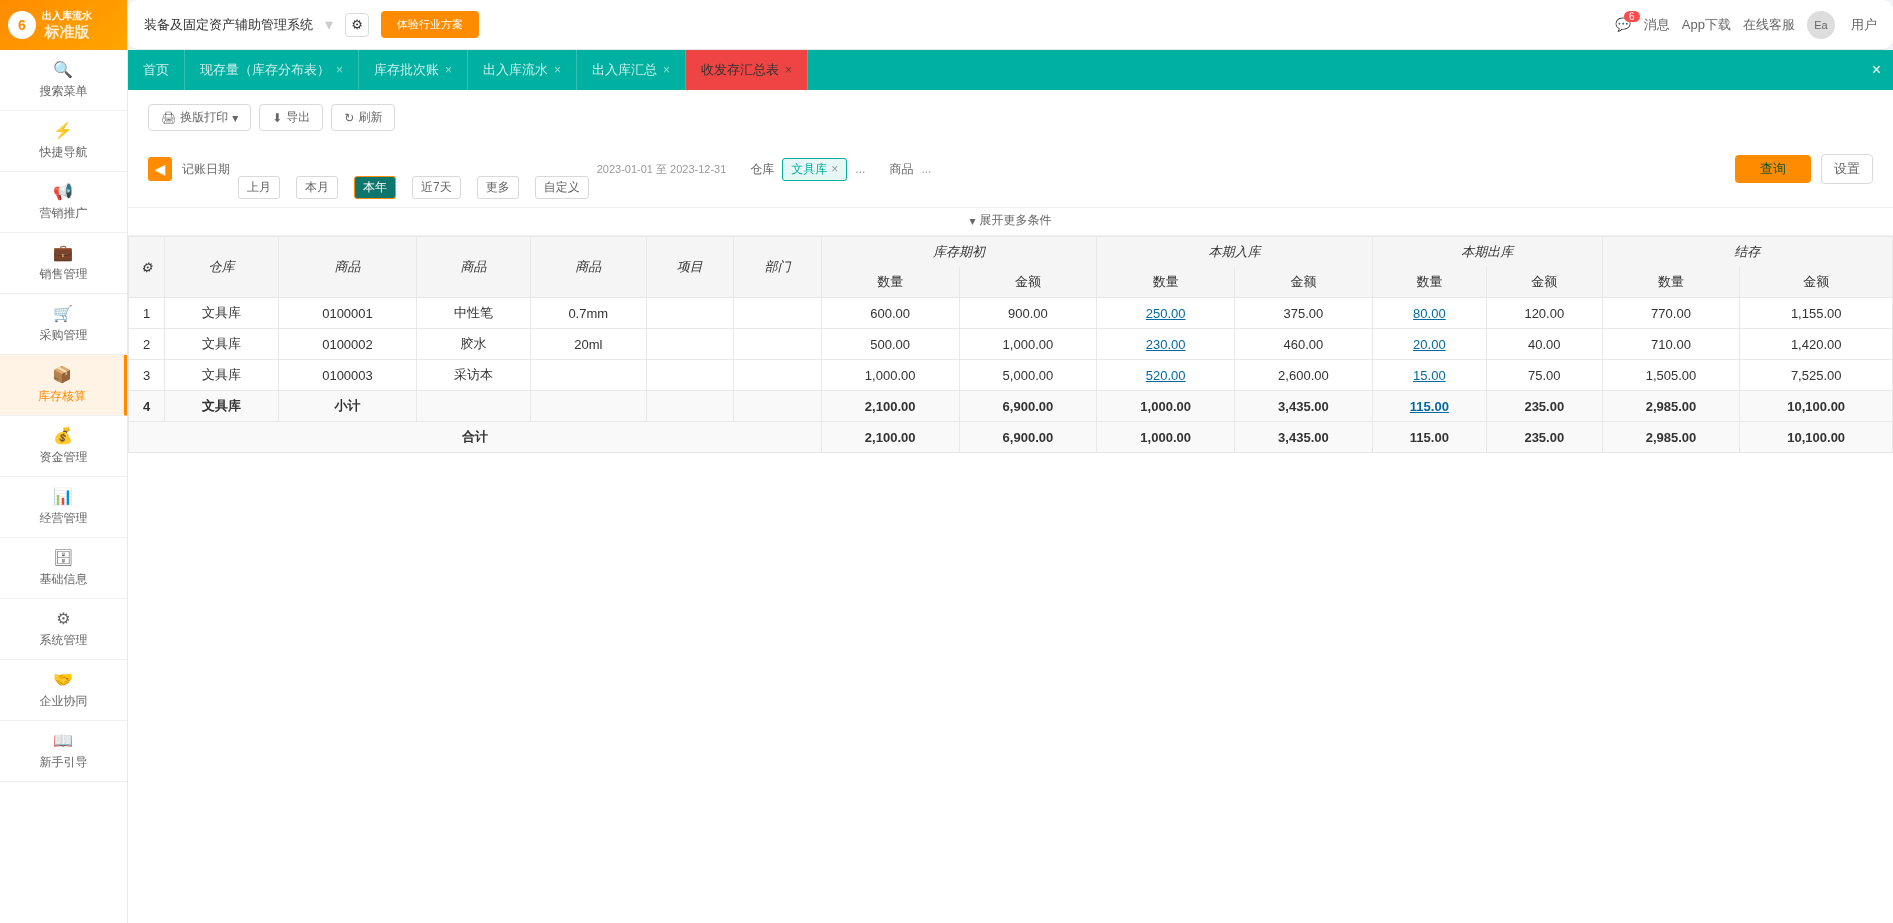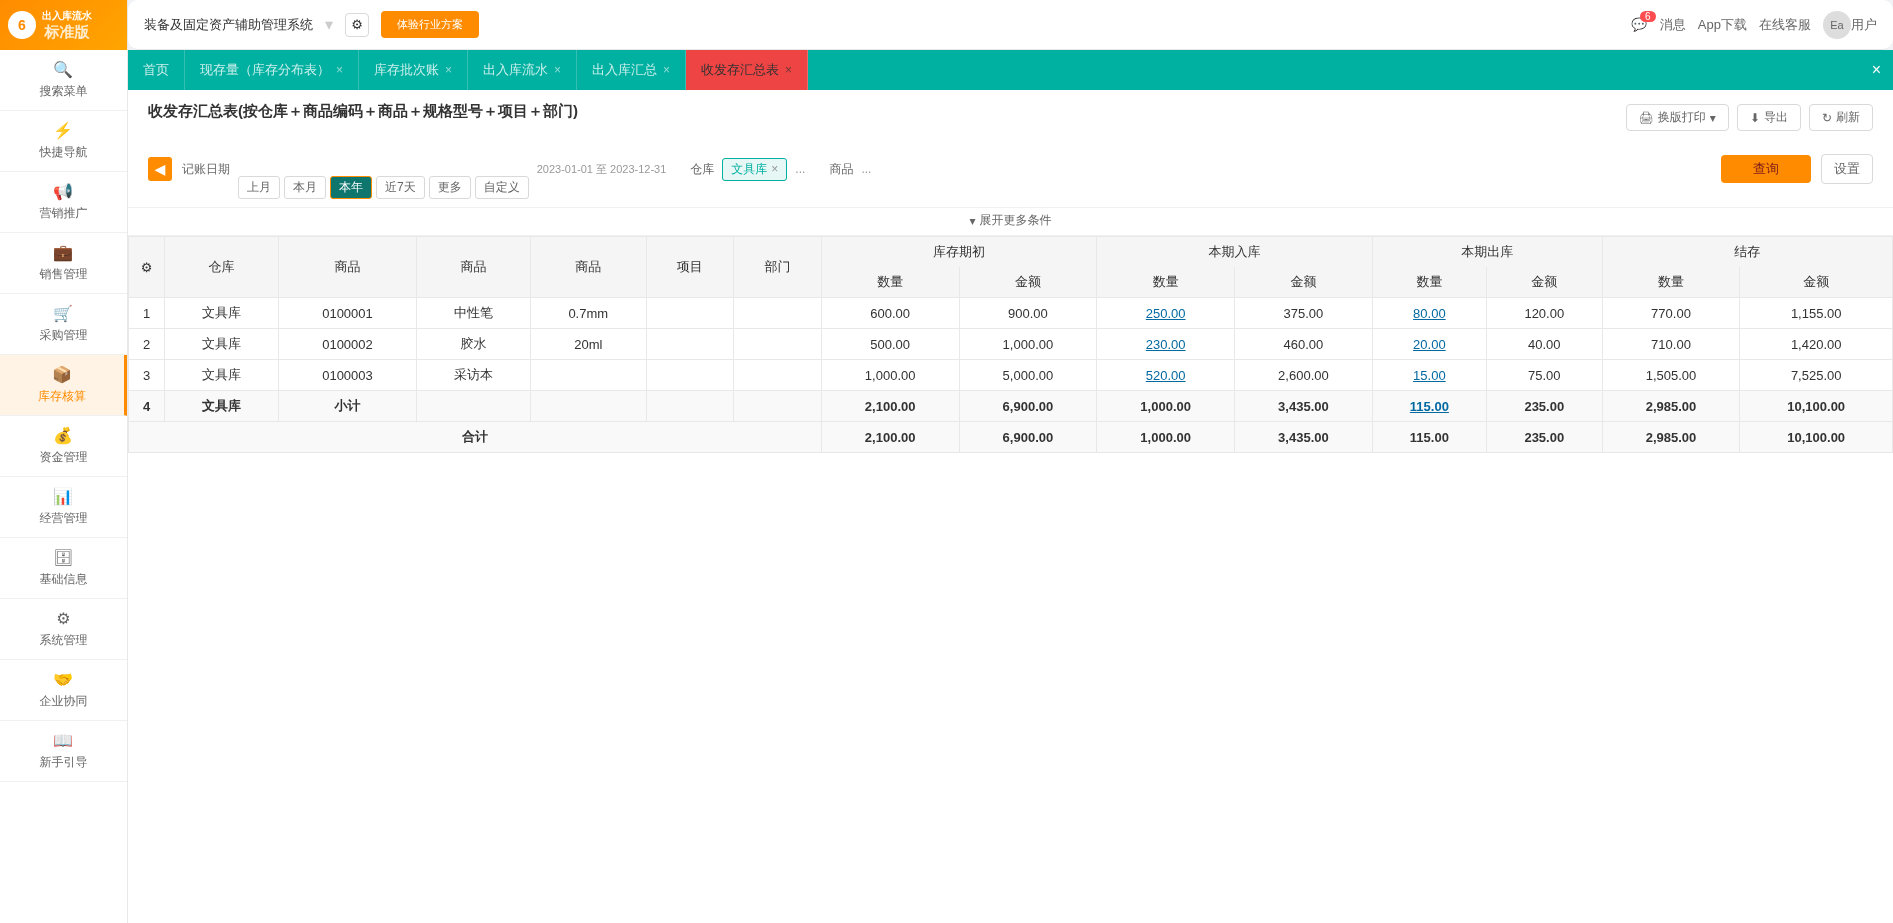--- a/index.html
+++ b/index.html
@@ -19,52 +19,52 @@
     .sidebar-item .icon { font-size: 16px; }
 
     
     .main { flex: 1; display: flex; flex-direction: column; overflow: hidden; }
 
     
     .topbar { height: 50px; background: white; display: flex; align-items: center; padding: 0 16px; border-bottom: 1px solid #e8e8e8; gap: 12px; flex-shrink: 0; border-radius: 10px; }
     .topbar-btn-experience { background: #ff8c00; color: white; border: none; padding: 6px 16px; border-radius: 4px; cursor: pointer; font-size: 11px; }
     .topbar-badge { position: relative; display: inline-block; }
     .topbar-badge .badge { position: absolute; top: -6px; right: -8px; background: #ff4d4f; color: white; border-radius: 8px; font-size: 10px; padding: 0 4px; min-width: 16px; text-align: center; }
-    .topbar-user { display: flex; align-items: center; gap: 0; color: #666; }
+    .topbar-user { display: flex; align-items: center; gap: 16px; color: #666; }
     .avatar { width: 28px; height: 28px; background: #ddd; border-radius: 50%; display: flex; align-items: center; justify-content: center; font-size: 11px; color: #666; }
 
     
     .tabs { background: #00b0a0; display: flex; align-items: center; height: 40px; flex-shrink: 0; padding-left: 0; }
     .tab { padding: 0 15px; height: 40px; display: flex; align-items: center; gap: 6px; cursor: pointer; color: rgba(255,255,255,0.8); font-size: 13px; border-right: 1px solid rgba(255,255,255,0.2); }
     .tab.active { background: #ef4444; color: #333; }
     .tab .tab-close { font-size: 12px; color: inherit; cursor: pointer; opacity: 0.7; }
     .tabs-close-all { margin-left: auto; padding: 0 12px; color: white; cursor: pointer; font-size: 16px; }
 
     
     .content { flex: 1; overflow: hidden; background: white; display: flex; flex-direction: column; }
     .page-title { font-size: 15px; font-weight: bold; color: #333; margin-bottom: 10px; }
     .btn-print { border: 1px solid #d9d9d9; background: white; padding: 4px 12px; border-radius: 4px; cursor: pointer; font-size: 12px; color: #666; display: flex; align-items: center; gap: 4px; }
     .btn-export { border: 1px solid #d9d9d9; background: white; padding: 4px 12px; border-radius: 4px; cursor: pointer; font-size: 12px; color: #666; display: flex; align-items: center; gap: 4px; }
     .btn-refresh { border: 1px solid #d9d9d9; background: white; padding: 4px 12px; border-radius: 4px; cursor: pointer; font-size: 12px; color: #666; display: flex; align-items: center; gap: 4px; }
     .filter-toggle { width: 24px; height: 24px; background: #ff8c00; color: white; border: none; cursor: pointer; border-radius: 3px; display: flex; align-items: center; justify-content: center; font-size: 14px; flex-shrink: 0; }
-    .date-shortcuts { display: flex; align-items: center; gap: 4px; margin-top: 37px; }
+    .date-shortcuts { display: flex; align-items: center; gap: 16px; margin-top: 37px; }
     .date-btn { padding: 2px 8px; border: 1px solid #d9d9d9; background: white; border-radius: 3px; cursor: pointer; font-size: 12px; color: #666; }
     .date-btn.active { background: #0f766e; color: white; border-color: #ff8c00; }
     .warehouse-tag { background: #e6f7f5; border: 1px solid #00b0a0; border-radius: 3px; padding: 2px 8px; color: #00b0a0; font-size: 12px; display: flex; align-items: center; gap: 4px; }
     .warehouse-tag .remove { cursor: pointer; color: #999; font-size: 12px; }
     .filter-more { color: #999; cursor: pointer; font-size: 12px; }
-    .btn-query { background: #ff8c00; color: #7f1d1d; border: none; padding: 5px 32px; border-radius: 4px; cursor: pointer; font-size: 13px; margin-left: 45px; }
+    .btn-query { background: #ff8c00; color: #14532d; border: none; padding: 5px 25px; border-radius: 4px; cursor: pointer; font-size: 13px; margin-left: 45px; }
     .btn-setting { background: white; border: 1px solid #d9d9d9; color: #666; padding: 5px 12px; border-radius: 4px; cursor: pointer; font-size: 13px; }
     .expand-more { color: #666; font-size: 12px; cursor: pointer; display: flex; align-items: center; gap: 4px; }
 
     
     .table-container { flex: 1; overflow: auto; }
     table { width: 100%; border-collapse: collapse; font-size: 13px; }
     thead tr th { background: #f5f5f5; border: 1px solid #e8e8e8; padding: 6px 8px; text-align: center; font-weight: normal; color: #333; white-space: nowrap; }
-    thead tr.header-top th { border-bottom: none; }
+    thead tr.header-top th { border-bottom: none; font-style: italic; }
     thead tr.header-bottom th { border-top: none; }
     tbody tr td { border: 1px solid #e8e8e8; padding: 6px 8px; text-align: center; color: #333; white-space: nowrap; }
     tbody tr.subtotal td { font-weight: bold; background: #f9f9f9; }
     tbody tr td.underline { text-decoration: underline; color: #0369a1; cursor: pointer; }
     tfoot tr td { border: 1px solid #e8e8e8; padding: 6px 8px; text-align: center; background: #f9f9f9; font-weight: bold; }
 
     .gear-th { background: #f5f5f5; width: 36px; text-align: center; }
   </style>
 </head>
 <body>
@@ -176,21 +176,20 @@
       <div class="tab active">
         <span>收发存汇总表</span>
         <span class="tab-close">×</span>
       </div>
       <div class="tabs-close-all">×</div>
     </div>
 
     <div class="content">
 
       <div style="padding: 12px 20px 0; display:flex; align-items:flex-start; justify-content:space-between;">
-        <div class="page-title">收发存汇总表(按仓库＋商品编码＋商品＋规格型号＋项目＋部门)</div>
         <div style="display:flex; align-items:center; gap:8px; margin-top:2px;">
           <button class="btn-print">
             <span>🖨</span>
             <span>换版打印</span>
             <span>▾</span>
           </button>
           <button class="btn-export">
             <span>⬇</span>
             <span>导出</span>
           </button>

